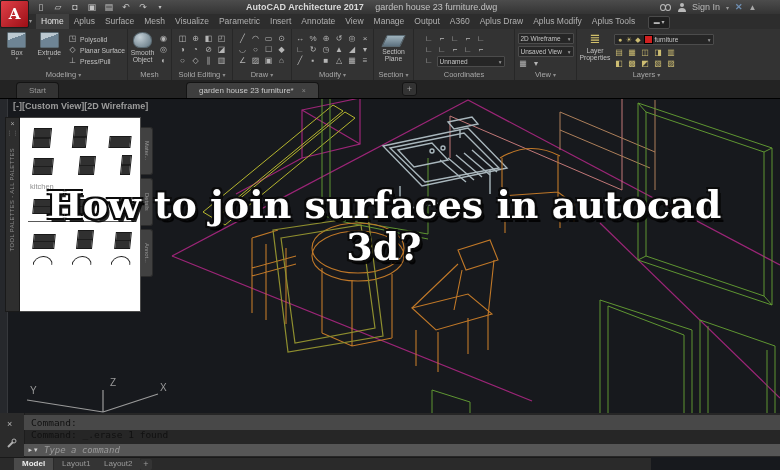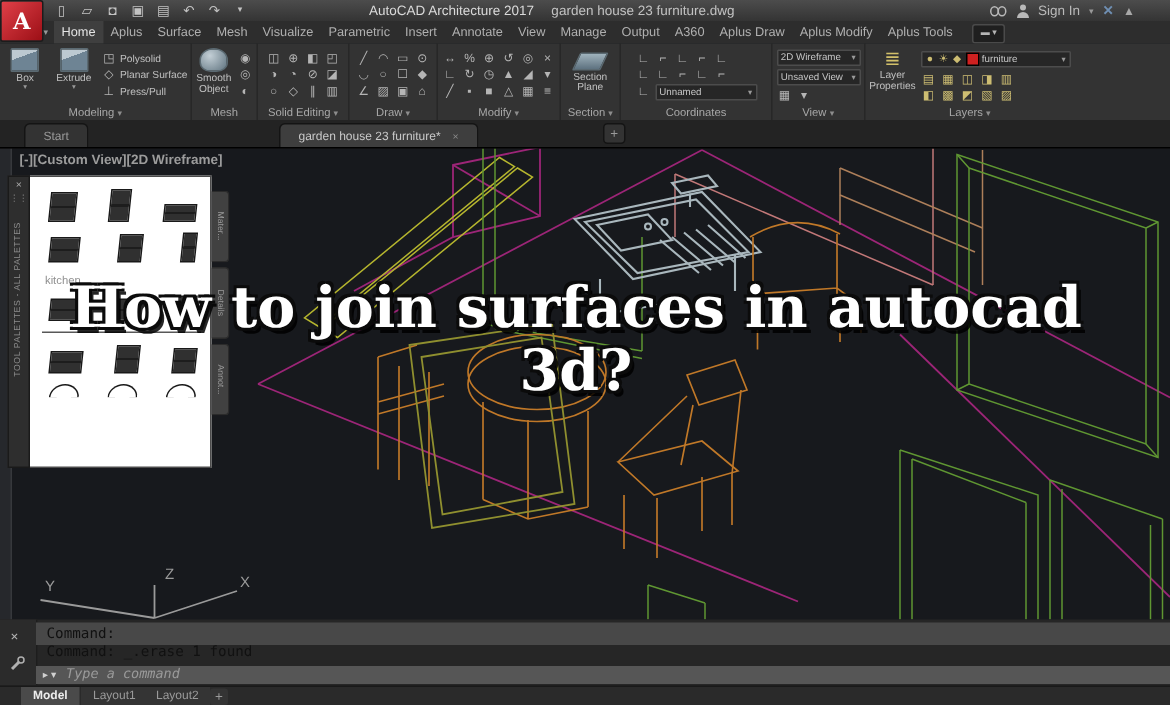--- a/index.html
+++ b/index.html
@@ -8,21 +8,21 @@
 
   
   .titlebar{position:absolute;left:0;top:0;width:780px;height:14px;background:linear-gradient(#4c4c4c,#343434);z-index:6;}
   .logo{position:absolute;left:0;top:0;width:27px;height:26px;z-index:8;background:linear-gradient(135deg,#e04048,#9c0f16);
         border:1px solid #1c1c1c;border-radius:2px;display:flex;align-items:center;justify-content:center;cursor:pointer;}
   .logo span{color:#fff;font-family:"DejaVu Serif",serif;font-weight:bold;font-size:15px;line-height:1;}
   .logo-caret{position:absolute;left:29px;top:17px;font-size:6px;color:#999;z-index:8;}
   .qat{position:absolute;left:36px;top:1px;display:flex;gap:7px;color:#c3c3c3;font-size:9px;line-height:12px;z-index:7;}
   .qat span{width:10px;text-align:center;cursor:pointer;}
   .title-text{position:absolute;left:246px;top:1px;font-size:9px;line-height:12px;white-space:nowrap;}
-  .title-text .app{font-weight:normal;color:#dadada;}
+  .title-text .app{font-weight:bold;color:#dadada;}
   .title-text .doc{margin-left:9px;color:#c2c2c2;}
   .search-box{position:absolute;left:523px;top:2px;width:132px;height:10px;background:#3e3e3e;border:1px solid #5a5a5a;border-radius:2px;}
   .search-box input{width:100%;height:100%;box-sizing:border-box;background:transparent;border:none;outline:none;
         color:#c0c0c0;font-size:7.5px;font-style:italic;padding:0 3px;font-family:"Liberation Sans",sans-serif;}
   .search-box input::placeholder{color:#8f8f8f;font-style:italic;}
   .tb-right{position:absolute;left:660px;top:0;height:14px;display:flex;align-items:center;gap:6px;color:#b9b9b9;font-size:9px;z-index:7;}
   .binoc{width:11px;height:7px;position:relative;display:inline-block;}
   .binoc::before,.binoc::after{content:"";position:absolute;top:0;width:4px;height:5px;border:1px solid #b9b9b9;border-radius:50%;}
   .binoc::before{left:0}.binoc::after{right:0}
   .person{width:9px;height:9px;position:relative;display:inline-block;}
@@ -113,21 +113,21 @@
   .cmd-wrench{position:absolute;left:6px;top:22px;cursor:pointer;}
   .cmd-hist{position:absolute;left:24px;top:2px;right:0;height:15px;background:#484848;
         font-family:"DejaVu Sans Mono",monospace;font-size:9.5px;color:#111;padding:2px 7px;line-height:11.5px;box-sizing:border-box;}
   .cmd-input{position:absolute;left:24px;top:31px;right:0;height:12px;background:#565656;display:flex;align-items:center;}
   .cmd-icon{width:18px;color:#d0d0d0;font-size:7px;text-align:center;cursor:pointer;}
   .cmd-input input{flex:1;background:transparent;border:none;outline:none;color:#ddd;
         font-family:"DejaVu Sans Mono",monospace;font-size:9px;font-style:italic;}
   .cmd-input input::placeholder{color:#9a9a9a;font-style:italic;}
 
   
-  .statusbar{position:absolute;left:0;top:457px;width:780px;height:13px;background:#2a2a2a;border-top:1px solid #191919;z-index:5;}
+  .statusbar{position:absolute;left:0;top:457px;width:651px;height:13px;background:#2a2a2a;border-top:1px solid #191919;z-index:5;}
   .stab{position:absolute;top:0;height:12px;line-height:12px;font-size:8px;padding:0 8px;color:#9a9a9a;background:#343434;cursor:pointer;}
   .stab.active{background:#4a4a4a;color:#ececec;font-weight:bold;}
   .stab-add{position:absolute;top:1px;width:12px;height:11px;line-height:11px;text-align:center;background:#343434;
         border-radius:2px;color:#9a9a9a;font-size:9px;cursor:pointer;}
 </style>
 </head>
 <body>
 
 <div class="screen">
 

